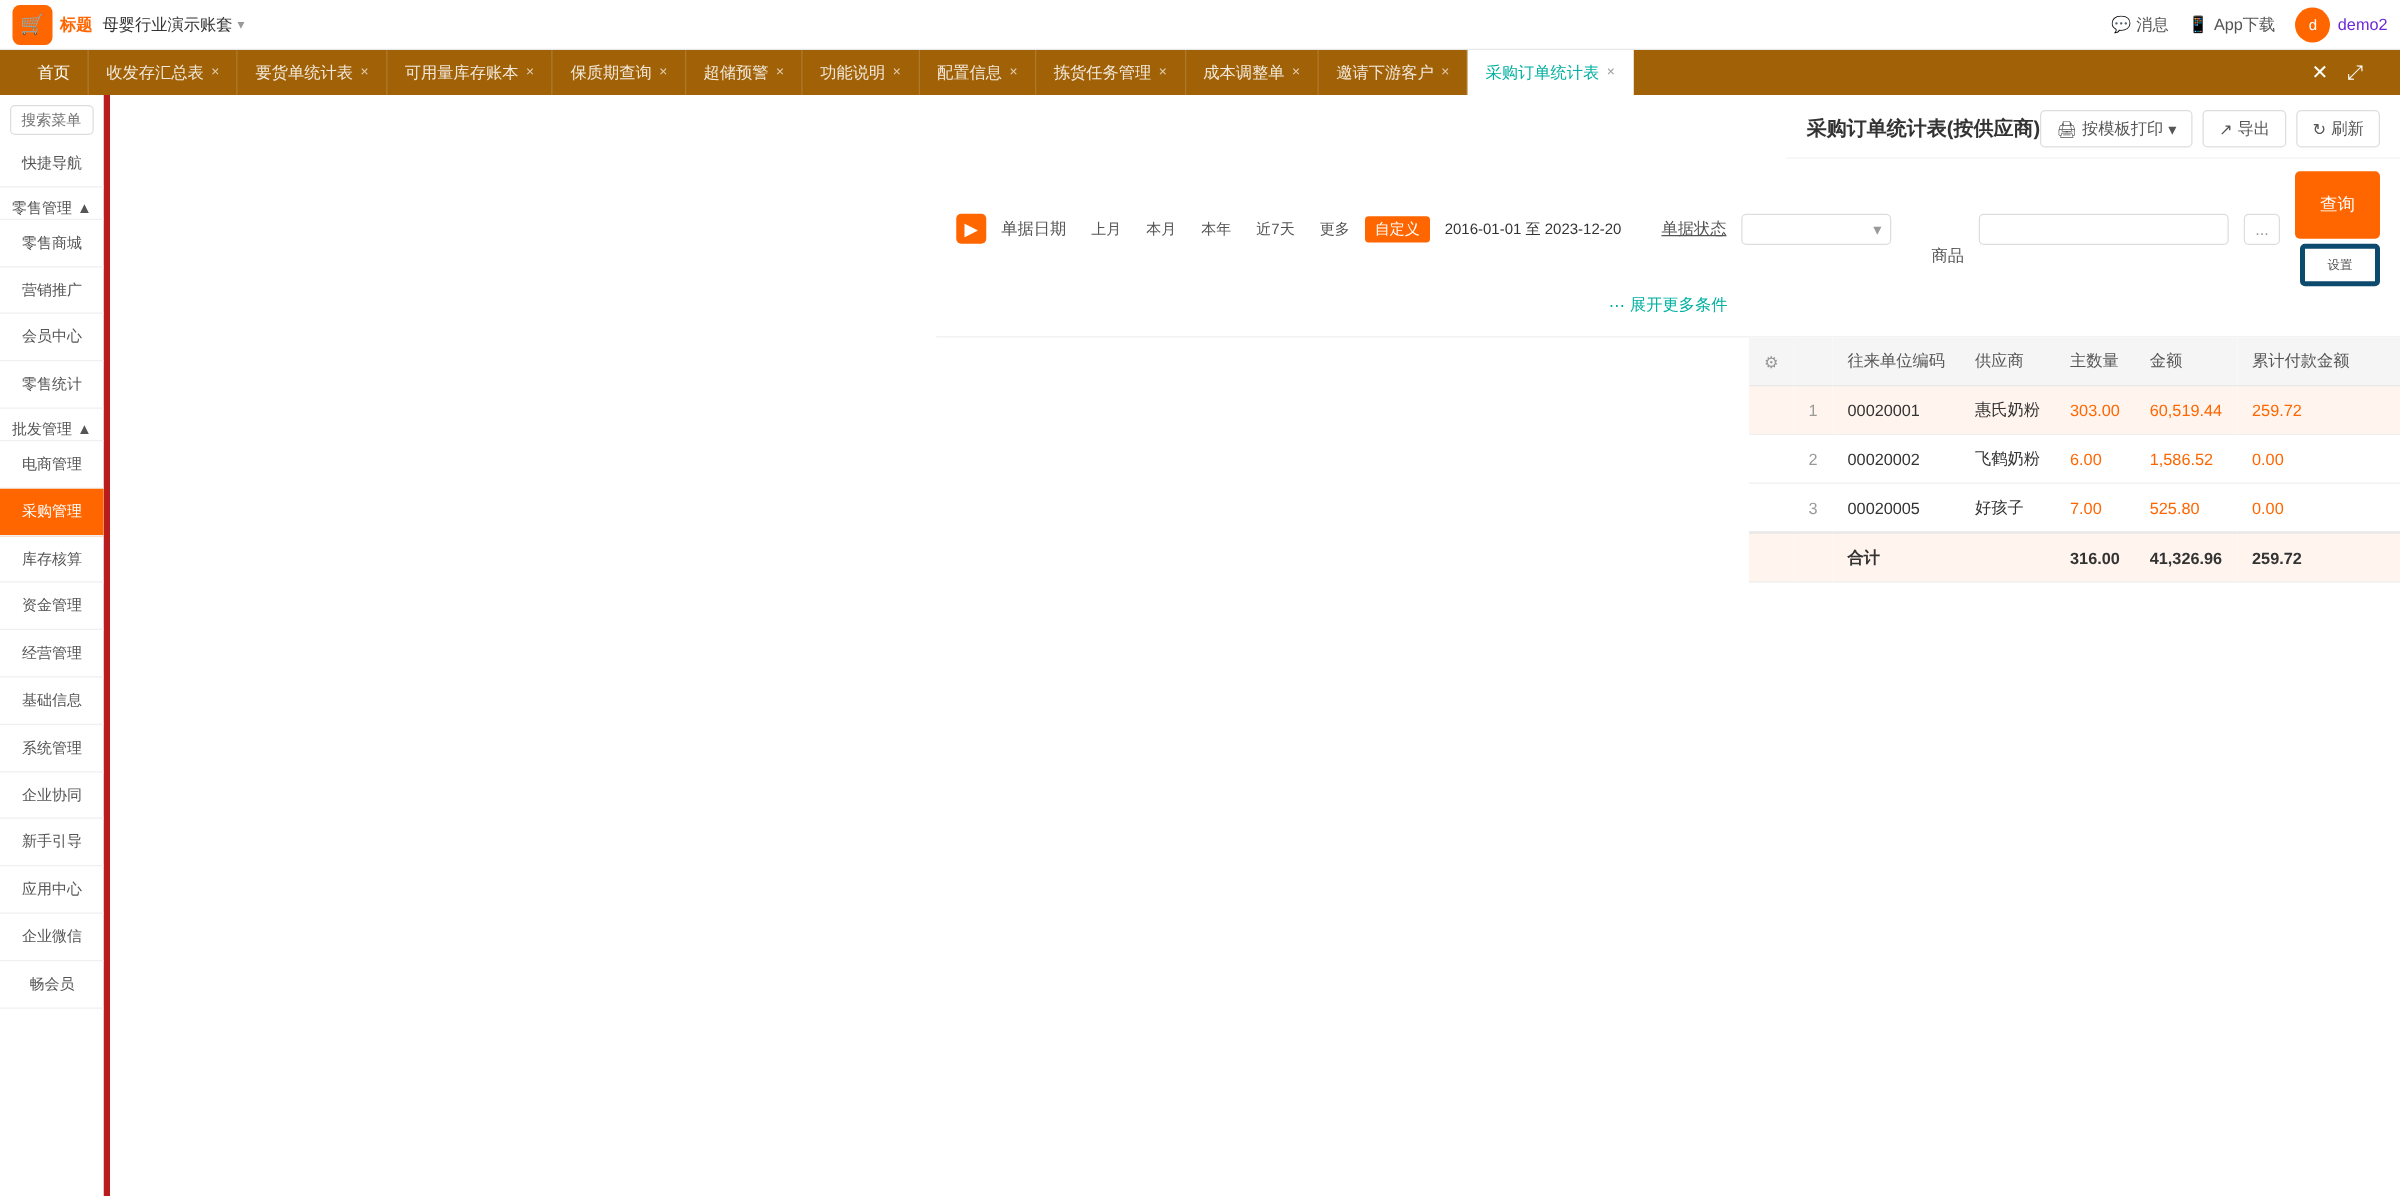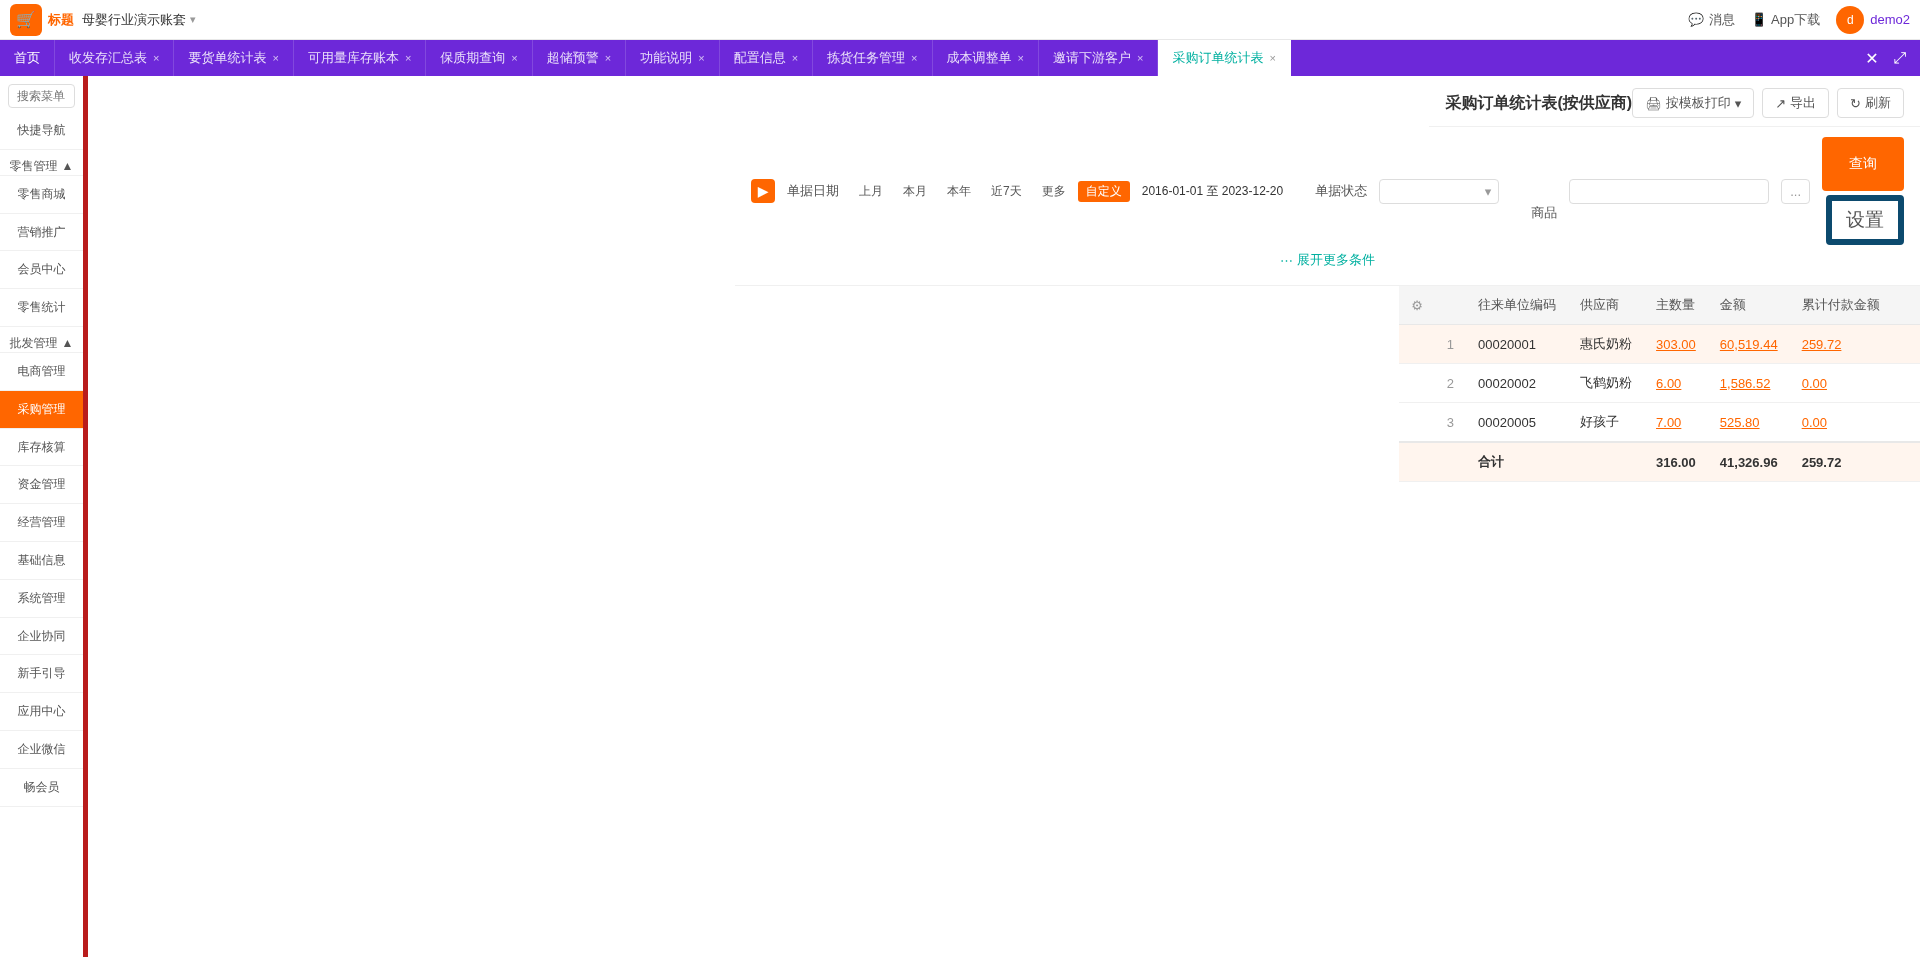--- a/index.html
+++ b/index.html
@@ -11,21 +11,21 @@
     .logo-area { display: flex; align-items: center; gap: 6px; color: #ff6600; font-weight: bold; font-size: 13px; }
     .logo-icon { width: 32px; height: 32px; background: #ff6600; border-radius: 6px; display: flex; align-items: center; justify-content: center; color: white; font-size: 16px; }
     .workspace-selector { display: flex; align-items: center; gap: 4px; color: #555; font-size: 13px; cursor: pointer; }
     .workspace-selector span { color: #333; }
     .top-bar-right { display: flex; align-items: center; gap: 16px; }
     .top-bar-right .msg-btn, .top-bar-right .app-btn { display: flex; align-items: center; gap: 4px; color: #555; cursor: pointer; font-size: 13px; }
     .avatar { width: 28px; height: 28px; border-radius: 50%; background: #ff6600; display: flex; align-items: center; justify-content: center; color: white; font-size: 12px; }
     .user-name { color: #6d28d9; font-size: 13px; cursor: pointer; }
 
     
-    .nav-tabs { background: #6d28d9; display: flex; align-items: center; height: 36px; padding: 0; overflow: hidden; }
+    .nav-tabs { background: #a16207; display: flex; align-items: center; height: 36px; padding: 16px; overflow: hidden; }
     .nav-tab { padding: 0 14px; height: 36px; display: flex; align-items: center; color: rgba(255,255,255,0.85); font-size: 13px; cursor: pointer; white-space: nowrap; border-right: 1px solid rgba(255,255,255,0.15); position: relative; flex-shrink: 0; }
     .nav-tab.active { background: #fff; color: #00b0a0; }
     .nav-tab .close-icon { margin-left: 6px; font-size: 11px; color: rgba(255,255,255,0.7); }
     .nav-tab.active .close-icon { color: #999; }
     .nav-tab-home { padding: 0 14px; color: white; font-size: 13px; cursor: pointer; }
     .nav-tabs-end { margin-left: auto; display: flex; align-items: center; gap: 4px; padding-right: 8px; }
     .nav-tabs-end .btn-icon { color: white; font-size: 16px; cursor: pointer; width: 24px; height: 24px; display: flex; align-items: center; justify-content: center; }
 
     
     .main-layout { display: flex; flex: 1; overflow: hidden; }
@@ -57,32 +57,32 @@
     .filter-label { color: #555; font-size: 13px; white-space: nowrap; }
     .date-shortcuts { display: flex; gap: 4px; }
     .date-shortcut { padding: 2px 8px; border-radius: 3px; cursor: pointer; color: #555; font-size: 12px; }
     .date-badge { padding: 2px 8px; border-radius: 3px; background: #ff6600; color: white; font-size: 12px; cursor: pointer; }
     .date-range { color: #333; font-size: 12px; }
     .filter-dropdown { padding: 4px 28px 4px 8px; border: 1px solid #ddd; border-radius: 4px; font-size: 13px; color: #333; background: #fff; appearance: none; min-width: 120px; cursor: pointer; position: relative; }
     .select-wrapper { position: relative; display: inline-flex; align-items: center; }
     .select-wrapper::after { content: '▾'; position: absolute; right: 8px; color: #999; pointer-events: none; }
     .filter-input { padding: 4px 8px; border: 1px solid #ddd; border-radius: 4px; font-size: 13px; color: #333; min-width: 120px; }
     .btn-query { padding: 18px 20px; background: #ff6600; color: white; border: none; border-radius: 4px; cursor: pointer; font-size: 14px; }
-    .btn-settings { padding: 6px 14px; background: #fff; color: #555; border: 6px solid #0c4a6e; border-radius: 4px; cursor: pointer; font-size: 19px; margin-left: 4px; }
+    .btn-settings { padding: 6px 14px; background: #fff; color: #555; border: 4px solid #0c4a6e; border-radius: 4px; cursor: pointer; font-size: 10px; margin-left: 4px; }
     .expand-row { display: flex; justify-content: center; padding: 6px; }
     .expand-btn { display: flex; align-items: center; gap: 4px; color: #00b0a0; cursor: pointer; font-size: 13px; }
 
     
     .table-container { flex: 1; overflow: auto; }
     table { width: 100%; border-collapse: collapse; }
     thead tr { background: #f5f5f5; }
     th { padding: 10px 12px; text-align: left; color: #555; font-size: 13px; font-weight: normal; border-bottom: 1px solid #e8e8e8; white-space: nowrap; }
     td { padding: 10px 12px; color: #333; font-size: 13px; border-bottom: 1px solid #f0f0f0; white-space: nowrap; }
     tr.row-highlight { background: #fff5ee; }
-    .link-value { color: #ff6600; text-decoration: underline; cursor: pointer; }
+    .link-value { color: #ff6600; cursor: pointer; }
     .row-num { color: #999; text-align: center; }
     .th-settings { width: 40px; text-align: center; }
     .settings-icon { color: #999; cursor: pointer; }
 
     
     .table-footer { background: #fff5ee; border-top: 2px solid #e8e8e8; }
     .table-footer td { font-weight: bold; color: #333; padding: 10px 12px; }
 
     
     .filter-actions { display: flex; flex-direction: column; gap: 4px; margin-left: auto; }
@@ -195,21 +195,21 @@
           <div class="date-shortcuts">
             <span class="date-shortcut">上月</span>
             <span class="date-shortcut">本月</span>
             <span class="date-shortcut">本年</span>
             <span class="date-shortcut">近7天</span>
             <span class="date-shortcut">更多</span>
             <span class="date-badge">自定义</span>
           </div>
           <span class="date-range">2016-01-01 至 2023-12-20</span>
 
-          <span class="filter-label" style="margin-left:20px;">单据状态</span>
+          <span class="filter-label" style="margin-left:20px;text-decoration:underline;">单据状态</span>
           <div class="select-wrapper">
             <select class="filter-dropdown">
               <option value=""></option>
             </select>
           </div>
 
           <span class="filter-label" style="margin-left:20px;margin-top:44px;">商品</span>
           <input type="text" class="filter-input" style="min-width: 200px;">
           <span class="ellipsis-btn">...</span>
 

